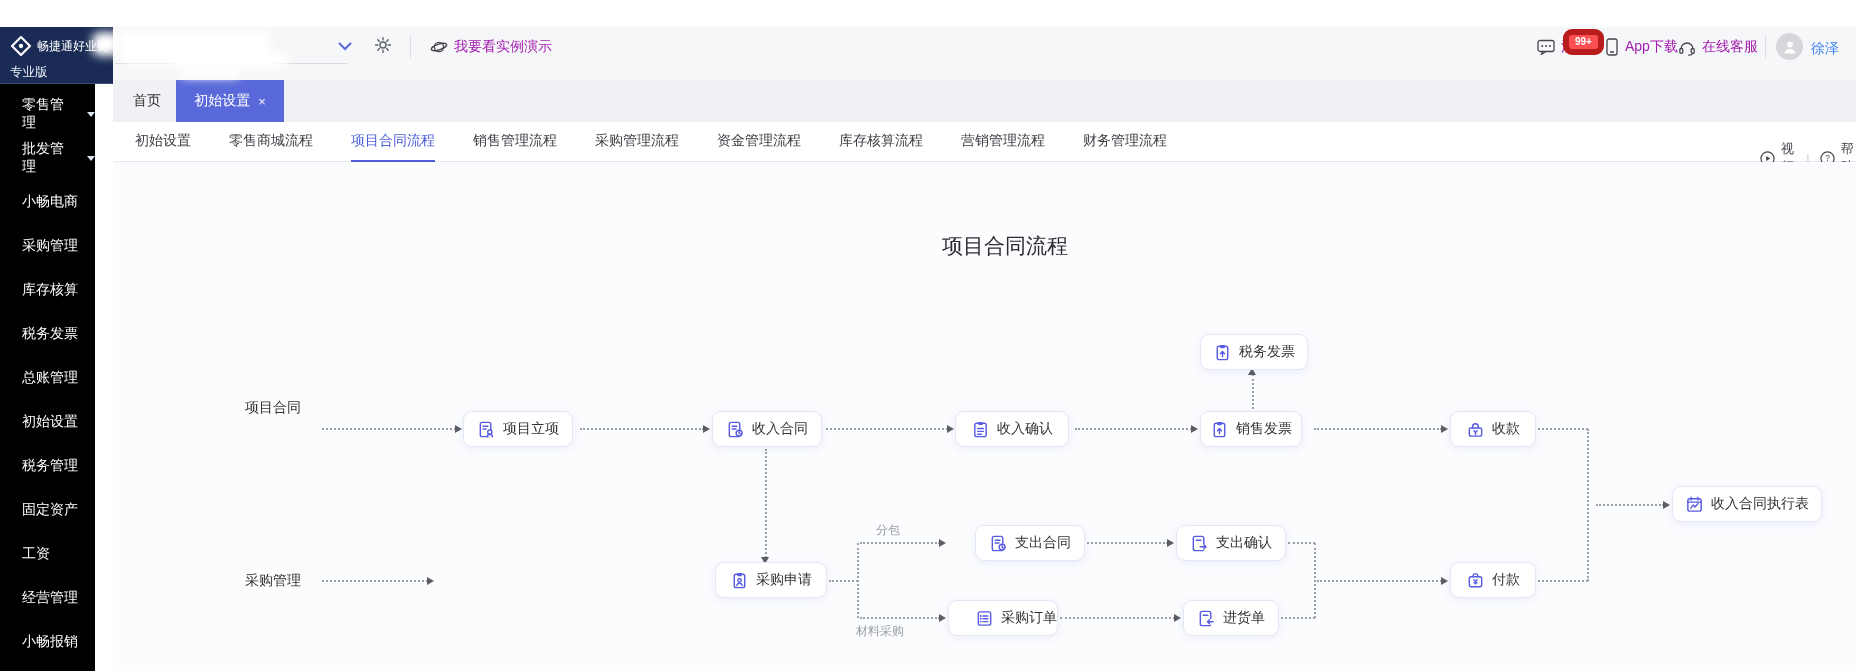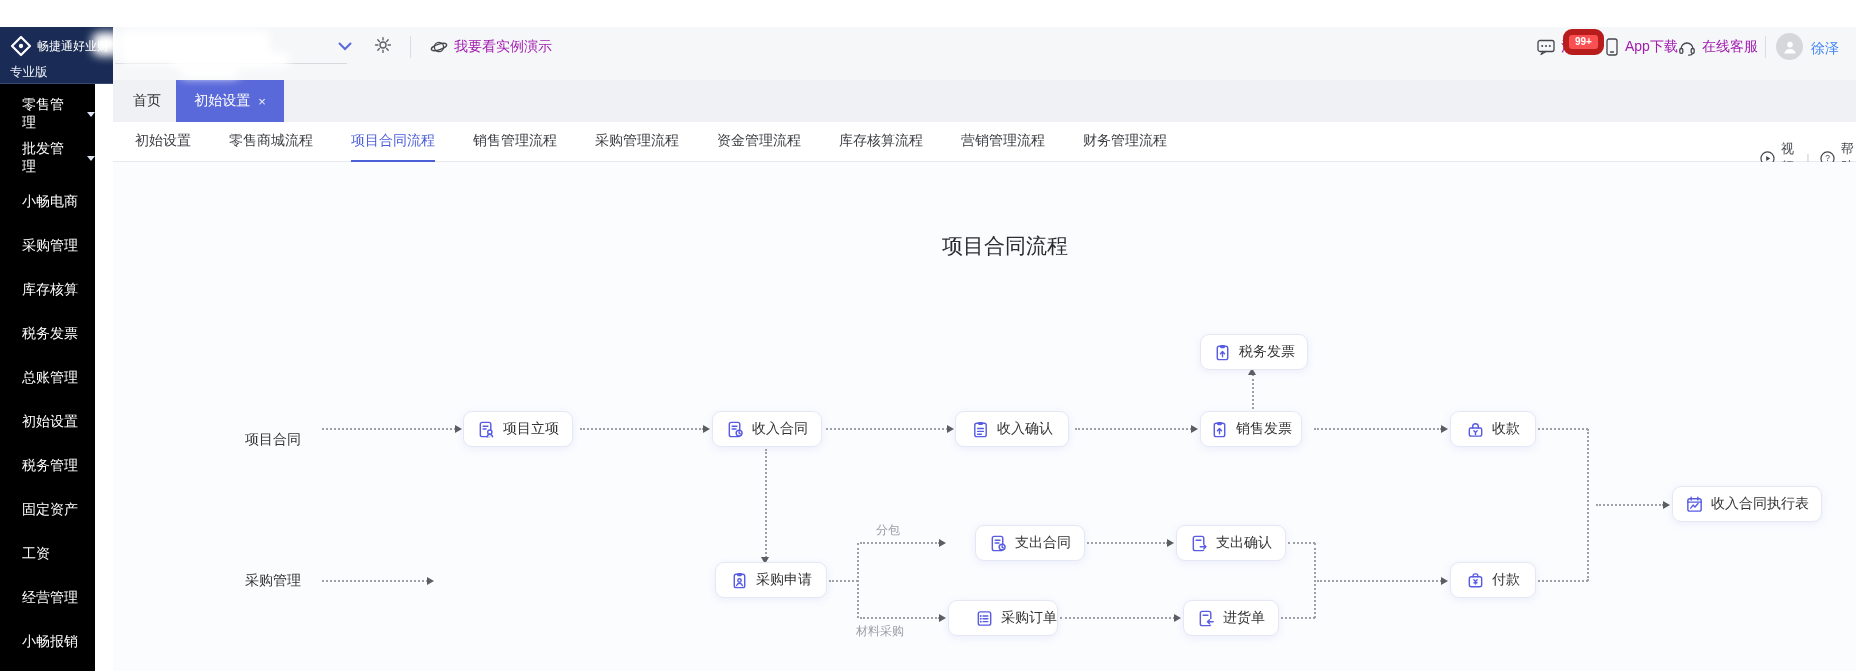--- a/index.html
+++ b/index.html
@@ -224,21 +224,21 @@
           <circle cx="8" cy="8" r="7"></circle>
             <text x="8" y="11" font-size="9" text-anchor="middle" fill="#45474d" stroke="none" font-family="Liberation Sans, sans-serif">?</text>
         </svg>
       </span>
       <span>帮助</span>
     </div>
   </div>
 
   <div class="canvas-bg"></div>
   <div class="flow-title">项目合同流程</div>
-  <div class="flow-label" style="left:245px;top:440px;">项目合同</div>
+  <div class="flow-label" style="left:245px;top:408px;">项目合同</div>
   <div class="flow-label" style="left:245px;top:581px;">采购管理</div>
   <div class="edge-label" style="left:876px;top:522px;">分包</div>
   <div class="edge-label" style="left:856px;top:623px;">材料采购</div>
   <div id="flow-layer">
       <div class="conn h" style="left: 322px; top: 428px; width: 134px;"></div>
       <div class="ah r" style="left: 455px; top: 425px;"></div>
       <div class="conn h" style="left: 580px; top: 428px; width: 124px;"></div>
       <div class="ah r" style="left: 703px; top: 425px;"></div>
       <div class="conn h" style="left: 826px; top: 428px; width: 122px;"></div>
       <div class="ah r" style="left: 947px; top: 425px;"></div>

